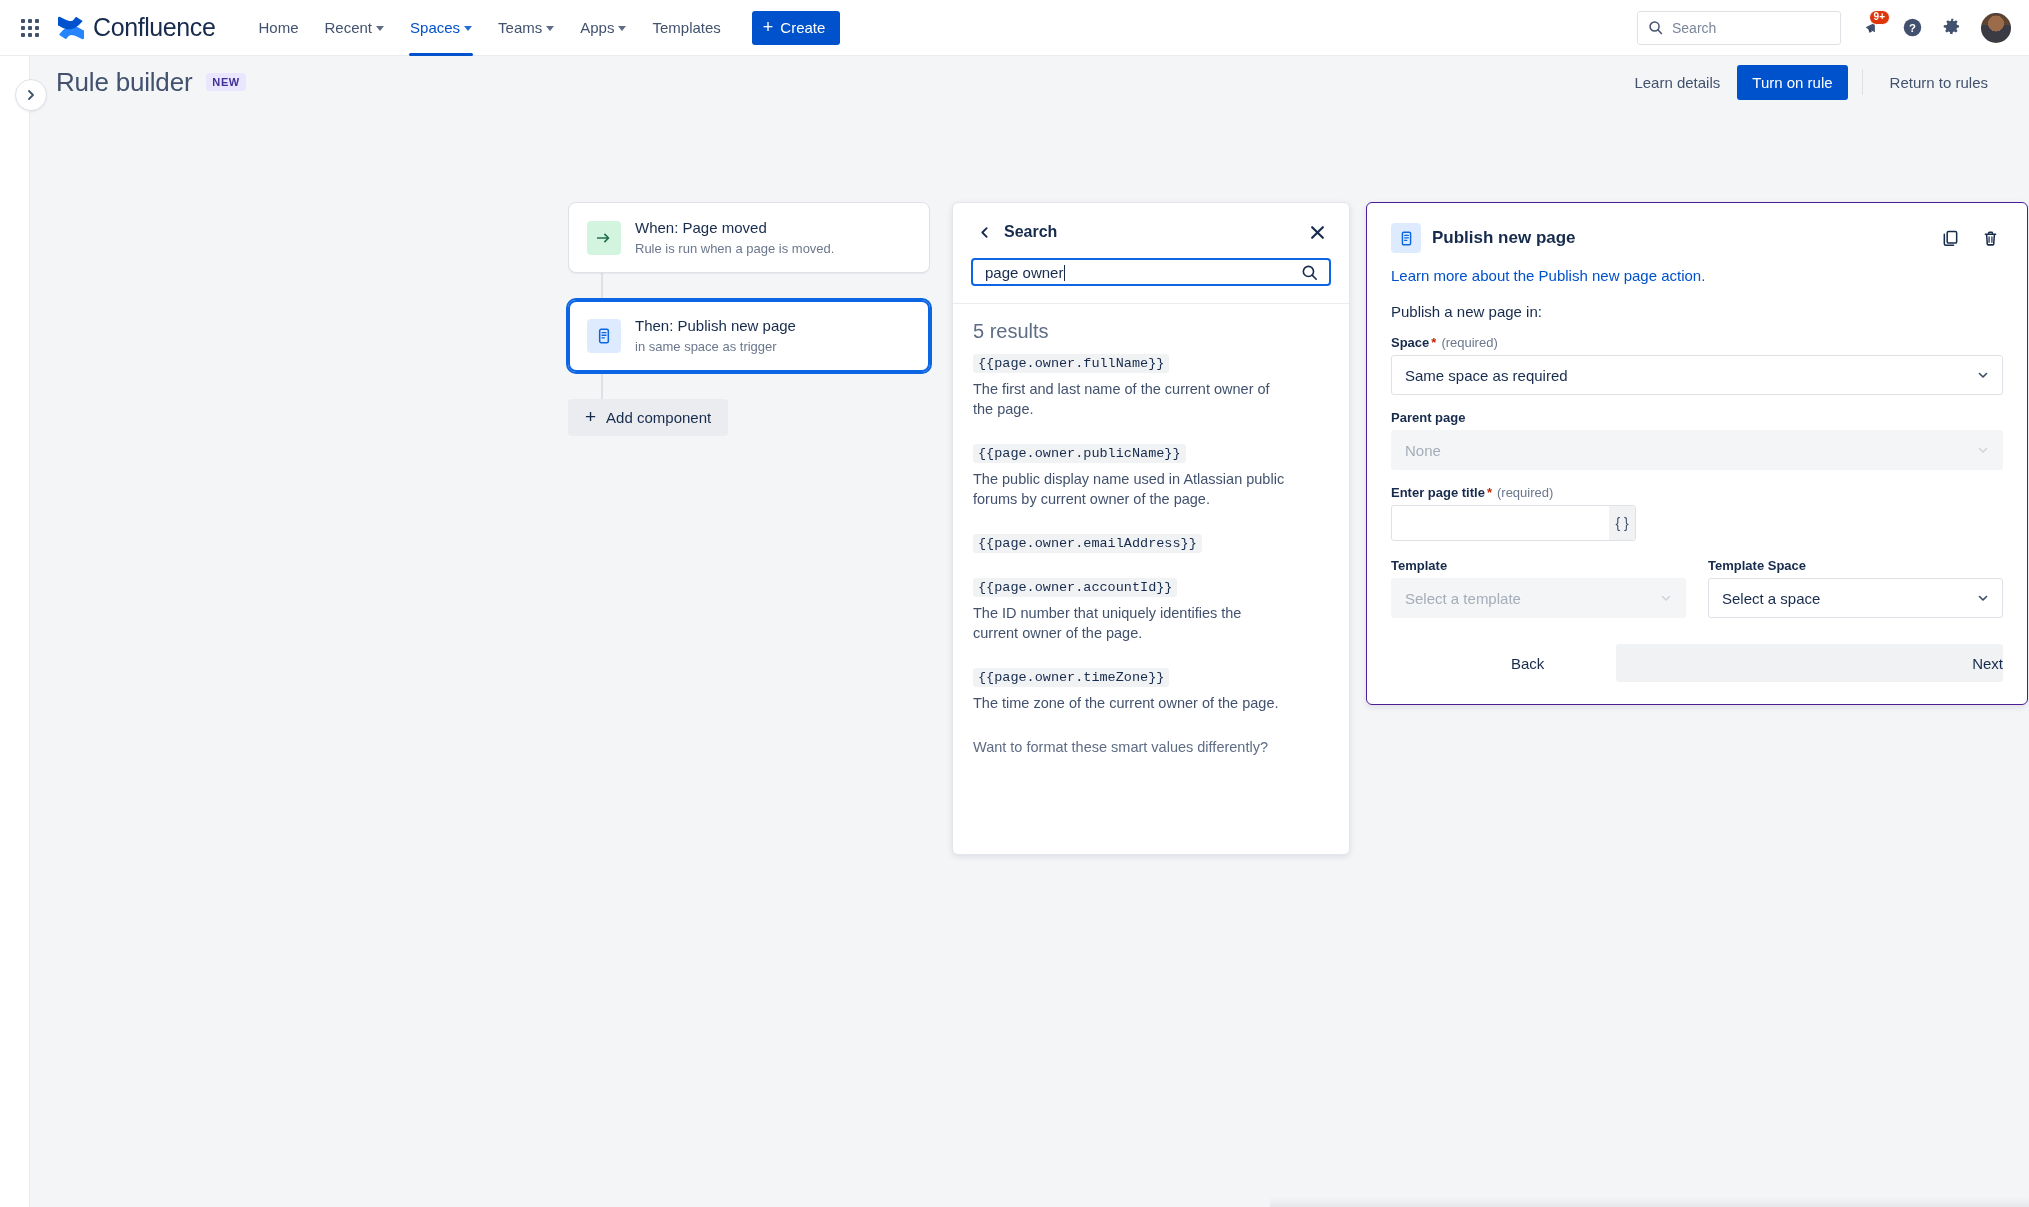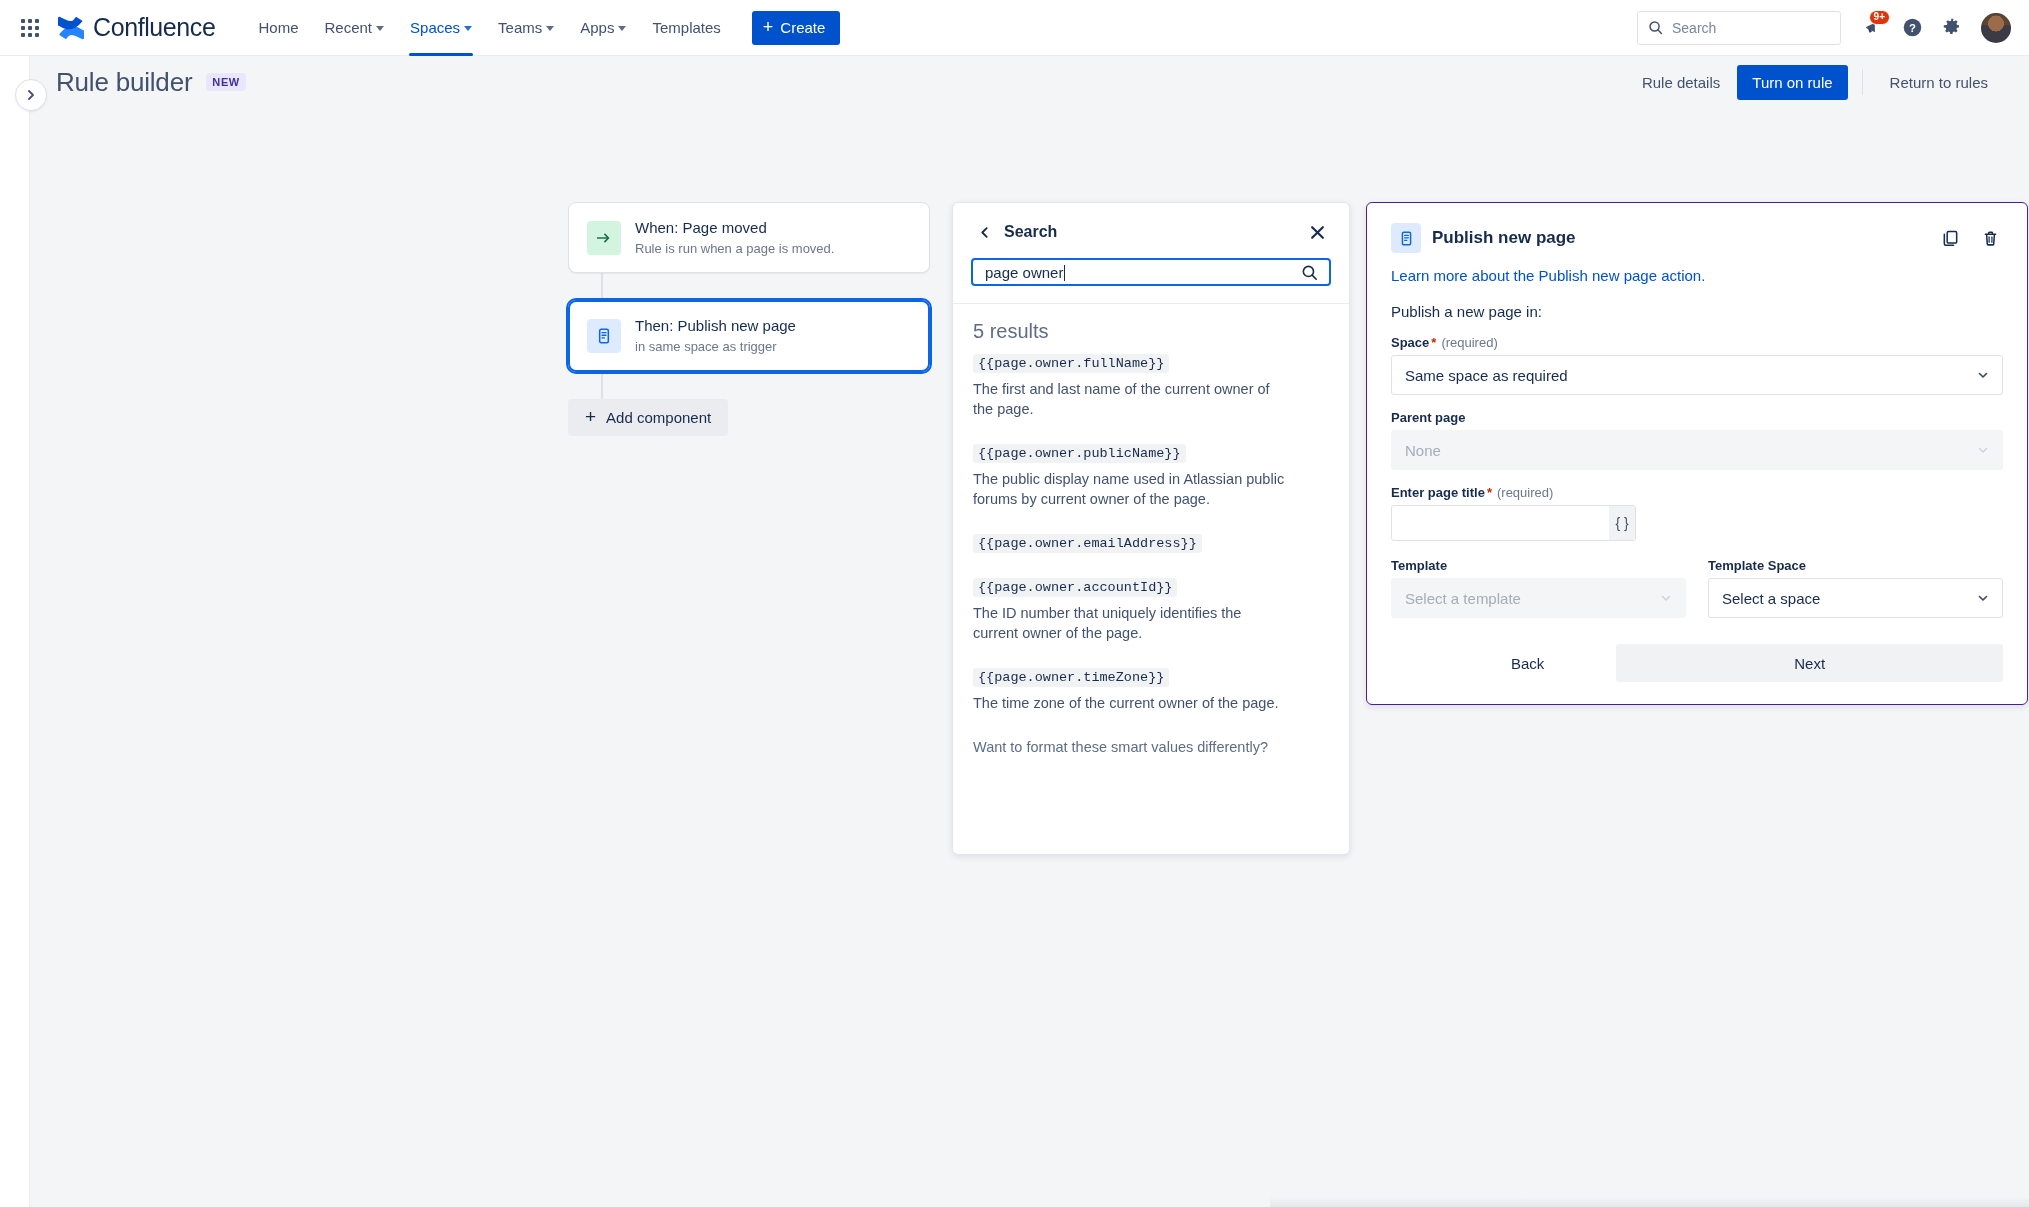--- a/index.html
+++ b/index.html
@@ -346,21 +346,21 @@
   .spacer-left { width: 92px; }
   .btn-back {
     background: none; border: none; font-family: inherit;
     font-size: 15px; color: #172b4d; padding: 9px 18px;
     border-radius: 3px; cursor: pointer;
   }
   .btn-next {
     flex: 1; margin-left: 44px;
     background: #f1f2f4; border: none; border-radius: 3px;
     font-family: inherit; font-size: 15px; color: #172b4d;
-    height: 38px; cursor: pointer;
+    height: 38px; cursor: pointer; text-align: right;
   }
 
   
   .bottom-scroll {
     position: absolute; left: 0; right: 0; bottom: 0; height: 12px;
     pointer-events: none;
   }
   .bottom-scroll i {
     position: absolute; bottom: 0; left: 1240px; right: 0; height: 10px;
     background: linear-gradient(to bottom, rgba(9,30,66,.0), rgba(9,30,66,.065));
@@ -468,21 +468,21 @@
     </div>
   </div>
 
   <div class="content">
 
     <div class="page-header">
       <span class="page-title">Rule builder</span>
       <span class="new-badge">NEW</span>
 
       <div class="header-actions">
-        <button class="hbtn">Rule details</button>
+        <button class="hbtn">Learn details</button>
         <button class="hbtn primary">Turn on rule</button>
         <span class="vdivider"></span>
         <button class="hbtn">Return to rules</button>
       </div>
     </div>
 
     <div class="canvas">
 
       <div class="flow">
 

